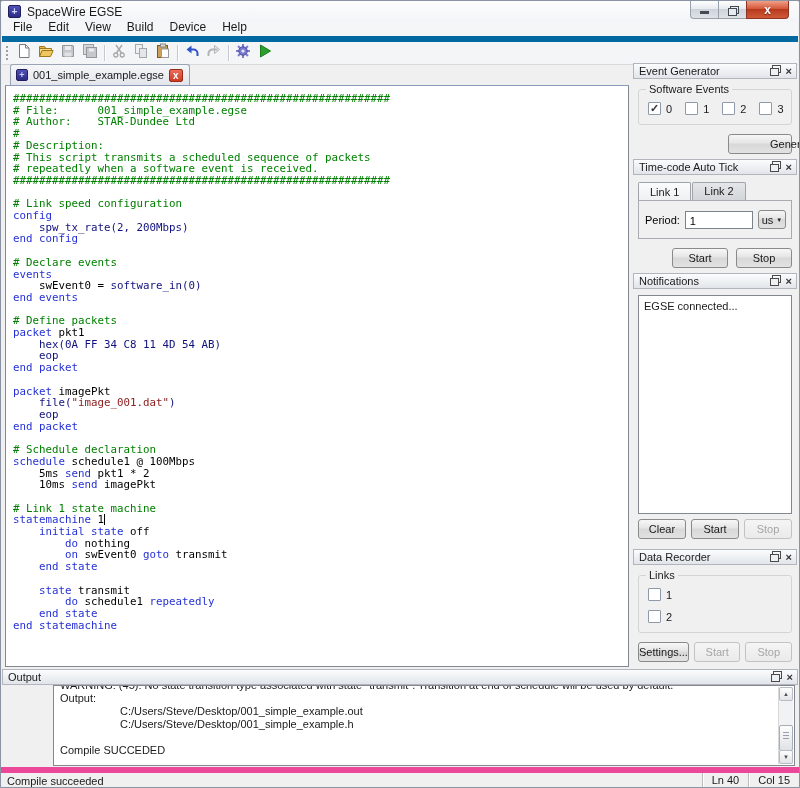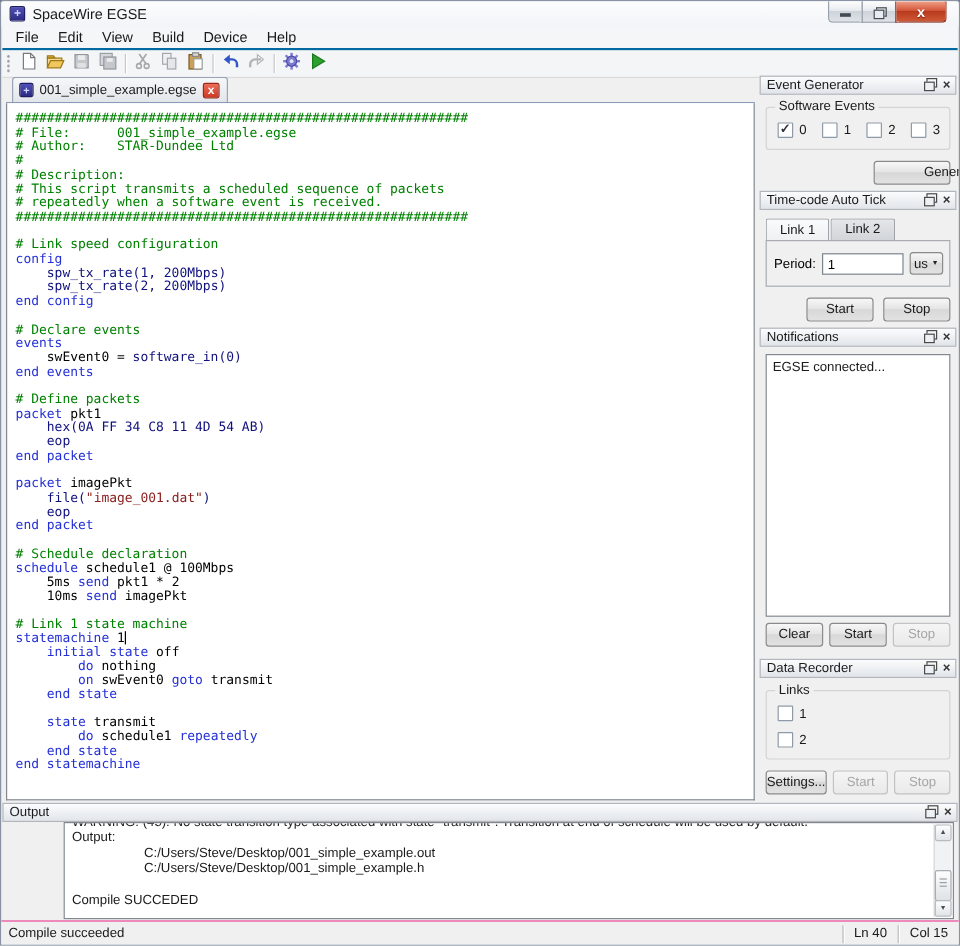--- a/index.html
+++ b/index.html
@@ -22,21 +22,21 @@
   .win-btn.close { width:43px; border-color:#8c3325; border-radius:0 0 4px 0;
                    background:linear-gradient(#f0a088,#d4583a 45%,#b83a1e 50%,#cf5a36);
                    color:#fff; font-size:12px; font-weight:bold; text-shadow:0 1px 1px #7a2010; }
   .glyph-min { width:9px; height:3px; background:#444a52; margin-top:6px; }
   .glyph-restore { position:relative; width:9px; height:8px; }
   .glyph-restore::before { content:""; position:absolute; left:2px; top:0; width:7px; height:6px; border:1px solid #444a52; }
   .glyph-restore::after  { content:""; position:absolute; left:0; top:2px; width:7px; height:6px; border:1px solid #444a52; background:#e8ebef; }
 
   
   .menubar { position:absolute; left:1px; right:1px; top:21px; height:20px; background:#f5f6f8;
-             border-bottom:2px solid #0369a1; display:flex; align-items:center; padding-left:3px; }
+             border-bottom:6px solid #0369a1; display:flex; align-items:flex-end; padding-left:3px; }
   .menu-item { font-size:12px; color:#1a1a1a; padding:2px 8px; }
 
   
   .toolbar { position:absolute; left:1px; right:1px; top:41px; height:23px; background:#f4f5f7;
              border-bottom:1px solid #dadada; display:flex; align-items:center; }
   .tb-handle { width:4px; height:16px; margin:0 4px 0 3px;
                background-image:radial-gradient(circle,#9aa0a8 1px,transparent 1.2px);
                background-size:4px 4px; }
   .tb-btn { width:22px; height:20px; display:flex; align-items:center; justify-content:center; border-radius:2px; }
   .tb-btn svg { width:16px; height:16px; }
@@ -134,21 +134,21 @@
   .sc-btn { position:absolute; left:0; width:14px; height:14px; background:linear-gradient(#fdfdfd,#e2e4e8);
             border:1px solid #b8bcc2; border-radius:2px; font-size:6px; color:#4a4e56; text-align:center; line-height:13px; }
   .sc-up { top:0; } .sc-down { bottom:0; }
   .sc-thumb { position:absolute; left:0; top:38px; width:14px; height:26px;
               background:linear-gradient(#fdfdfd,#dfe2e6); border:1px solid #a8acb4; border-radius:2px; }
   .sc-thumb::after { content:""; position:absolute; left:3px; right:3px; top:9px; height:1px;
                      background:#9aa0a8; box-shadow:0 3px 0 #9aa0a8, 0 -3px 0 #9aa0a8; }
 
   
   .statusbar { position:absolute; left:0; right:0; top:766px; height:21px; background:#f0f0f0;
-               border-top:1px solid #ec4899; display:flex; align-items:center; }
+               border-top:6px solid #ec4899; display:flex; align-items:center; }
   .status-msg { flex:1; font-size:11px; color:#1a1a1a; padding-left:6px; }
   .status-field { font-size:11px; color:#1a1a1a; padding:0 9px; height:15px; line-height:15px;
                   border-left:1px solid #bdbdbd; box-shadow:inset 1px 0 0 #fff; }
 </style>
 </head>
 <body>
 
 <div class="window">
 
   <div class="titlebar">
@@ -278,21 +278,20 @@
       <div class="code-line"><span class="tok-c"># File:      001_simple_example.egse</span></div>
       <div class="code-line"><span class="tok-c"># Author:    STAR-Dundee Ltd</span></div>
       <div class="code-line"><span class="tok-c">#</span></div>
       <div class="code-line"><span class="tok-c"># Description:</span></div>
       <div class="code-line"><span class="tok-c"># This script transmits a scheduled sequence of packets</span></div>
       <div class="code-line"><span class="tok-c"># repeatedly when a software event is received.</span></div>
       <div class="code-line"><span class="tok-c">##########################################################</span></div>
       <div class="code-line">&nbsp;</div>
       <div class="code-line"><span class="tok-c"># Link speed configuration</span></div>
       <div class="code-line"><span class="tok-k">config</span></div>
-      <div class="code-line"><span class="tok-p">    </span><span class="tok-b">spw_tx_rate(1, 200Mbps)</span></div>
       <div class="code-line"><span class="tok-p">    </span><span class="tok-b">spw_tx_rate(2, 200Mbps)</span></div>
       <div class="code-line"><span class="tok-k">end config</span></div>
       <div class="code-line">&nbsp;</div>
       <div class="code-line"><span class="tok-c"># Declare events</span></div>
       <div class="code-line"><span class="tok-k">events</span></div>
       <div class="code-line"><span class="tok-p">    swEvent0 = </span><span class="tok-b">software_in(0)</span></div>
       <div class="code-line"><span class="tok-k">end events</span></div>
       <div class="code-line">&nbsp;</div>
       <div class="code-line"><span class="tok-c"># Define packets</span></div>
       <div class="code-line"><span class="tok-k">packet</span><span class="tok-p"> pkt1</span></div>

